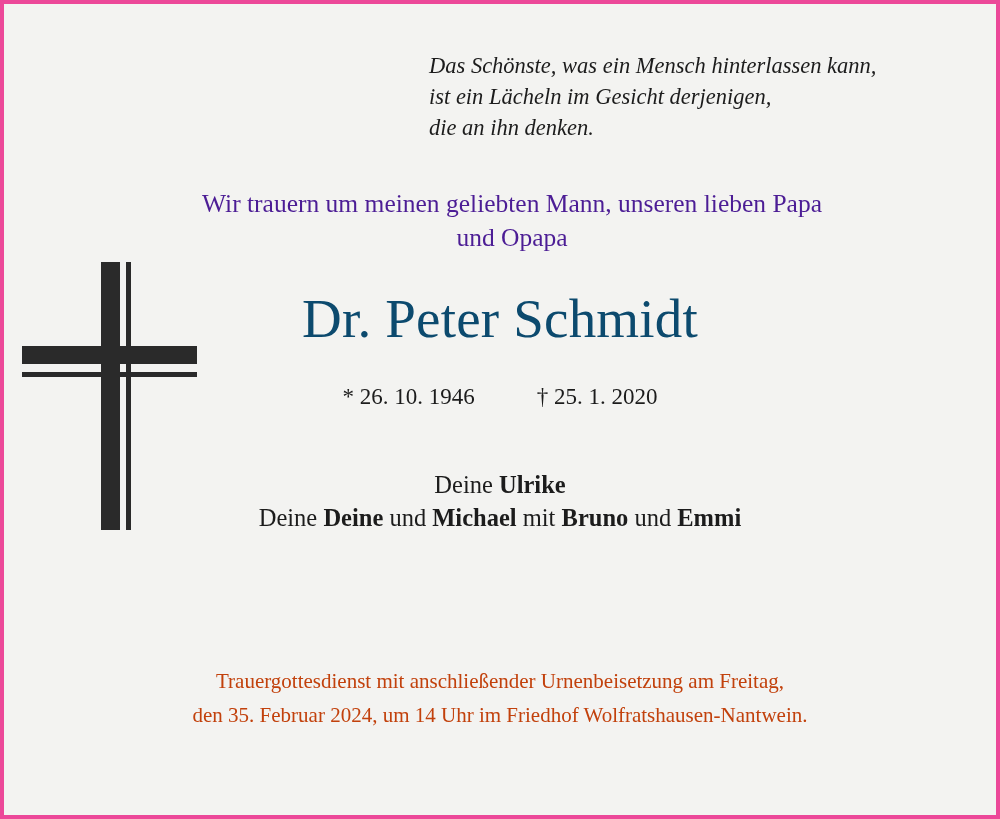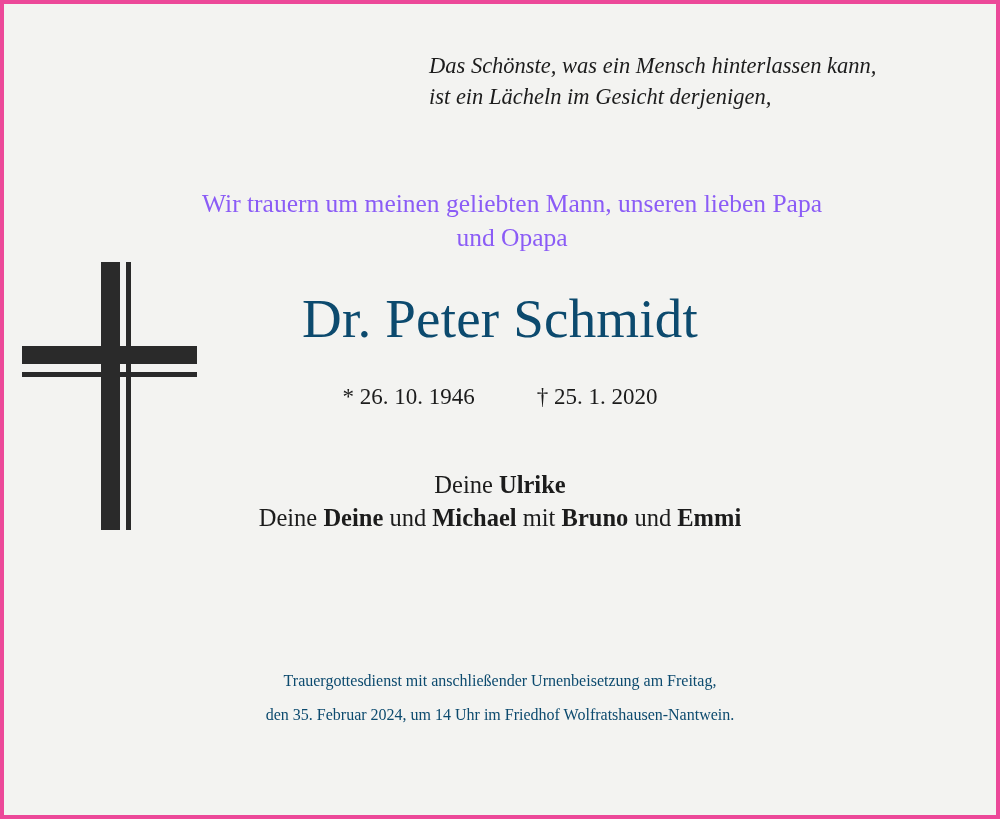--- a/index.html
+++ b/index.html
@@ -45,21 +45,21 @@
 
   
   .intro {
     position: absolute;
     left: 0;
     right: 0;
     top: 183px;
     text-align: center;
     font-size: 25.5px;
     line-height: 34px;
-    color: #8b5cf6;
+    color: #4c1d95;
     padding-left: 24px;
   }
 
   
   .name {
     position: absolute;
     left: 0;
     right: 0;
     top: 283px;
     text-align: center;
@@ -97,23 +97,23 @@
   }
   .family b { font-weight: bold; text-align: right; }
 
   
   .service {
     position: absolute;
     left: 0;
     right: 0;
     top: 660px;
     text-align: center;
-    font-size: 16px;
+    font-size: 21px;
     line-height: 34px;
-    color: #0c4a6e;
+    color: #c2410c;
     font-family: Liberation Serif, serif;
   }
 
   
   .cross {
     position: absolute;
     left: 18px;
     top: 258px;
     width: 175px;
     height: 268px;
@@ -160,20 +160,21 @@
     <div class="cross">
       <div class="v-outer"></div>
       <div class="h-outer"></div>
       <div class="v-inner"></div>
       <div class="h-inner"></div>
     </div>
 
     <div class="motto">
       <div>Das Schönste, was ein Mensch hinterlassen kann,</div>
       <div>ist ein Lächeln im Gesicht derjenigen,</div>
+      <div>die an ihn denken.</div>
     </div>
 
     <div class="intro">
       <div>Wir trauern um meinen geliebten Mann, unseren lieben Papa</div>
       <div>und Opapa</div>
     </div>
 
     <div class="name">Dr. Peter Schmidt</div>
 
     <div class="dates">

